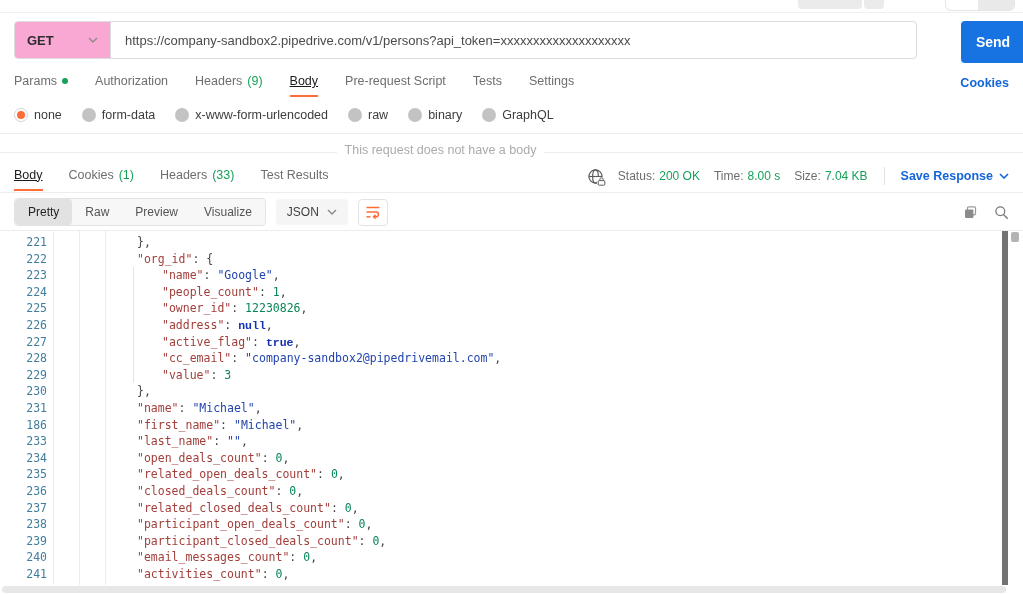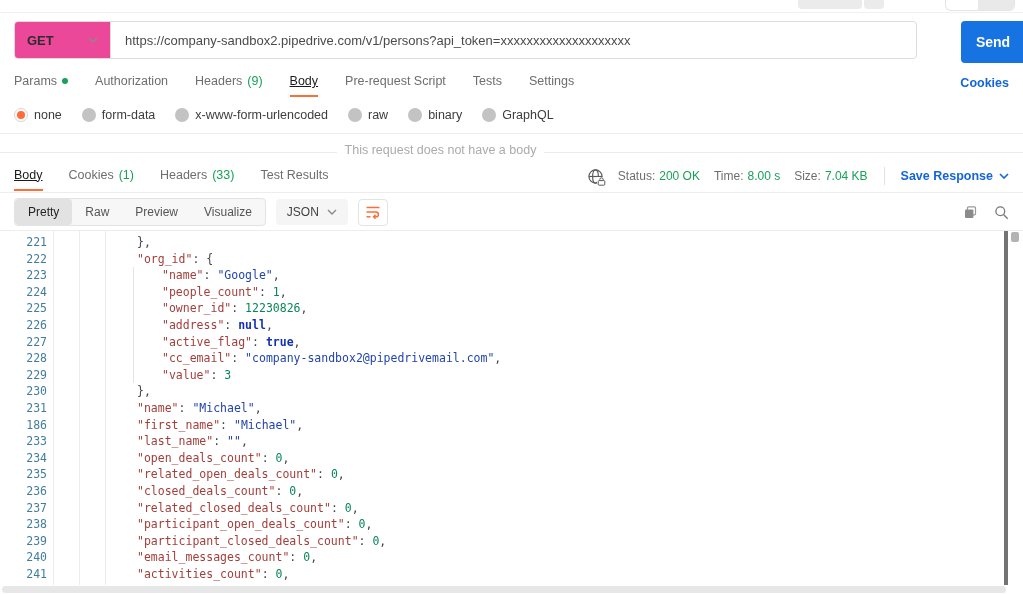--- a/index.html
+++ b/index.html
@@ -12,21 +12,21 @@
 
   
   .chrome{position:absolute;top:0;left:0;width:1023px;height:13px;border-bottom:1px solid #f0f0f0;background:#fff;}
   .chrome-seg1{position:absolute;left:798px;top:0;width:64px;height:9px;background:#ebebeb;border-radius:0 0 4px 4px;}
   .chrome-seg2{position:absolute;left:864px;top:0;width:20px;height:9px;background:#ebebeb;border-radius:0 0 4px 4px;}
   .chrome-toggle{position:absolute;left:945px;top:0;width:70px;height:11px;border:1px solid #e4e4e4;border-top:none;border-radius:0 0 6px 6px;background:#fff;}
   .chrome-toggle-half{position:absolute;right:0;top:0;width:36px;height:100%;background:#e9e9e9;border-radius:0 0 5px 0;}
 
   
   .req-bar{position:absolute;top:21px;left:14px;width:903px;height:38px;border:1px solid #dcdcdc;border-radius:4px;background:#fff;display:flex;overflow:hidden;}
-  .method{width:96px;background:#ec4899;border-right:1px solid #dcdcdc;display:flex;align-items:center;justify-content:space-between;padding:0 12px;cursor:pointer;}
+  .method{width:96px;background:#f9a8d4;border-right:1px solid #dcdcdc;display:flex;align-items:center;justify-content:space-between;padding:0 12px;cursor:pointer;}
   .method-label{font-size:13px;font-weight:bold;color:#2d2d2d;}
   .chev{color:#8a8a8a;display:inline-flex;}
   .url{flex:1;display:flex;align-items:center;padding:0 14px;font-size:13px;color:#4b4b4b;white-space:nowrap;overflow:hidden;}
   .send-btn{position:absolute;top:21px;left:961px;width:92px;height:42px;background:var(--send);border:none;border-radius:4px;display:flex;align-items:stretch;cursor:pointer;padding:0;}
   .send-label{flex:1;display:flex;align-items:center;justify-content:center;color:#fff;font-weight:bold;font-size:14px;font-family:"Liberation Sans",sans-serif;}
   .send-chev{width:28px;display:flex;align-items:center;justify-content:center;color:#fff;border-left:1px solid rgba(255,255,255,.3);}
 
   
   .req-tabs-row{position:absolute;top:68px;left:0;width:1023px;height:29px;display:flex;align-items:center;padding:0 14px;}
   .tabs{display:flex;gap:27px;align-items:center;flex:1;}
@@ -66,30 +66,30 @@
   .seg-group{display:flex;border:1px solid #e3e3e3;background:#f7f7f7;border-radius:4px;overflow:hidden;}
   .seg{padding:6px 13px;font-size:12px;color:#555;cursor:pointer;}
   .seg.active{background:#e2e2e2;color:#242424;border-radius:4px;}
   .json-select{display:flex;align-items:center;gap:8px;background:#f5f5f5;border-radius:4px;padding:6px 11px;font-size:12px;color:#3f3f3f;cursor:pointer;}
   .wrap-btn{width:30px;height:27px;border:1px solid #e3e3e3;border-radius:4px;background:#fff;display:flex;align-items:center;justify-content:center;cursor:pointer;}
   .tool-icons{margin-left:auto;display:flex;gap:16px;align-items:center;}
   .tool-icon{cursor:pointer;display:inline-flex;}
   .div-d{position:absolute;top:230px;left:0;width:1023px;border-top:1px solid #ededed;}
 
   
-  .code-panel{position:absolute;top:231px;left:0;width:1008px;height:354px;border-right:4px solid #737373;overflow:hidden;font-family:"DejaVu Sans Mono",monospace;font-size:11.5px;padding-top:3px;}
+  .code-panel{position:absolute;top:231px;left:0;width:1008px;height:354px;border-right:6px solid #737373;overflow:hidden;font-family:"DejaVu Sans Mono",monospace;font-size:11.5px;padding-top:3px;}
   .guide{position:absolute;top:0;bottom:0;width:1px;background:#ececec;}
   .g1{left:53px;} .g2{left:79px;} .g3{left:105px;}
   .g-org{position:absolute;left:133px;width:1px;background:#e4e4e4;}
   .code-line{display:flex;height:16.6px;line-height:16.6px;white-space:pre;}
   .ln{width:47px;text-align:right;color:var(--lnum);flex:none;}
   .code-text{flex:1;}
   .ind-1{padding-left:90px;} .ind-2{padding-left:115px;}
   .tk-p{color:#444;} .tk-k{color:var(--tk-k);} .tk-s{color:var(--tk-s);}
-  .tk-n{color:var(--tk-n);} .tk-b{color:var(--tk-b);font-weight:bold;}
+  .tk-n{color:var(--tk-n);} .tk-b{color:var(--tk-b);font-weight:bold;font-family:Liberation Mono, monospace;}
 
   .v-thumb{position:absolute;top:232px;left:1011px;width:8px;height:10px;background:#b3b3b3;border-radius:2px;cursor:pointer;}
   .h-scroll{position:absolute;top:586px;left:0;width:1023px;height:8px;}
   .h-thumb{position:absolute;left:2px;top:0;width:1004px;height:7px;background:#e7e7e7;border-radius:4px;cursor:pointer;}
 </style>
 </head>
 <body>
 
 <div class="chrome">
   <div class="chrome-seg1"></div>

